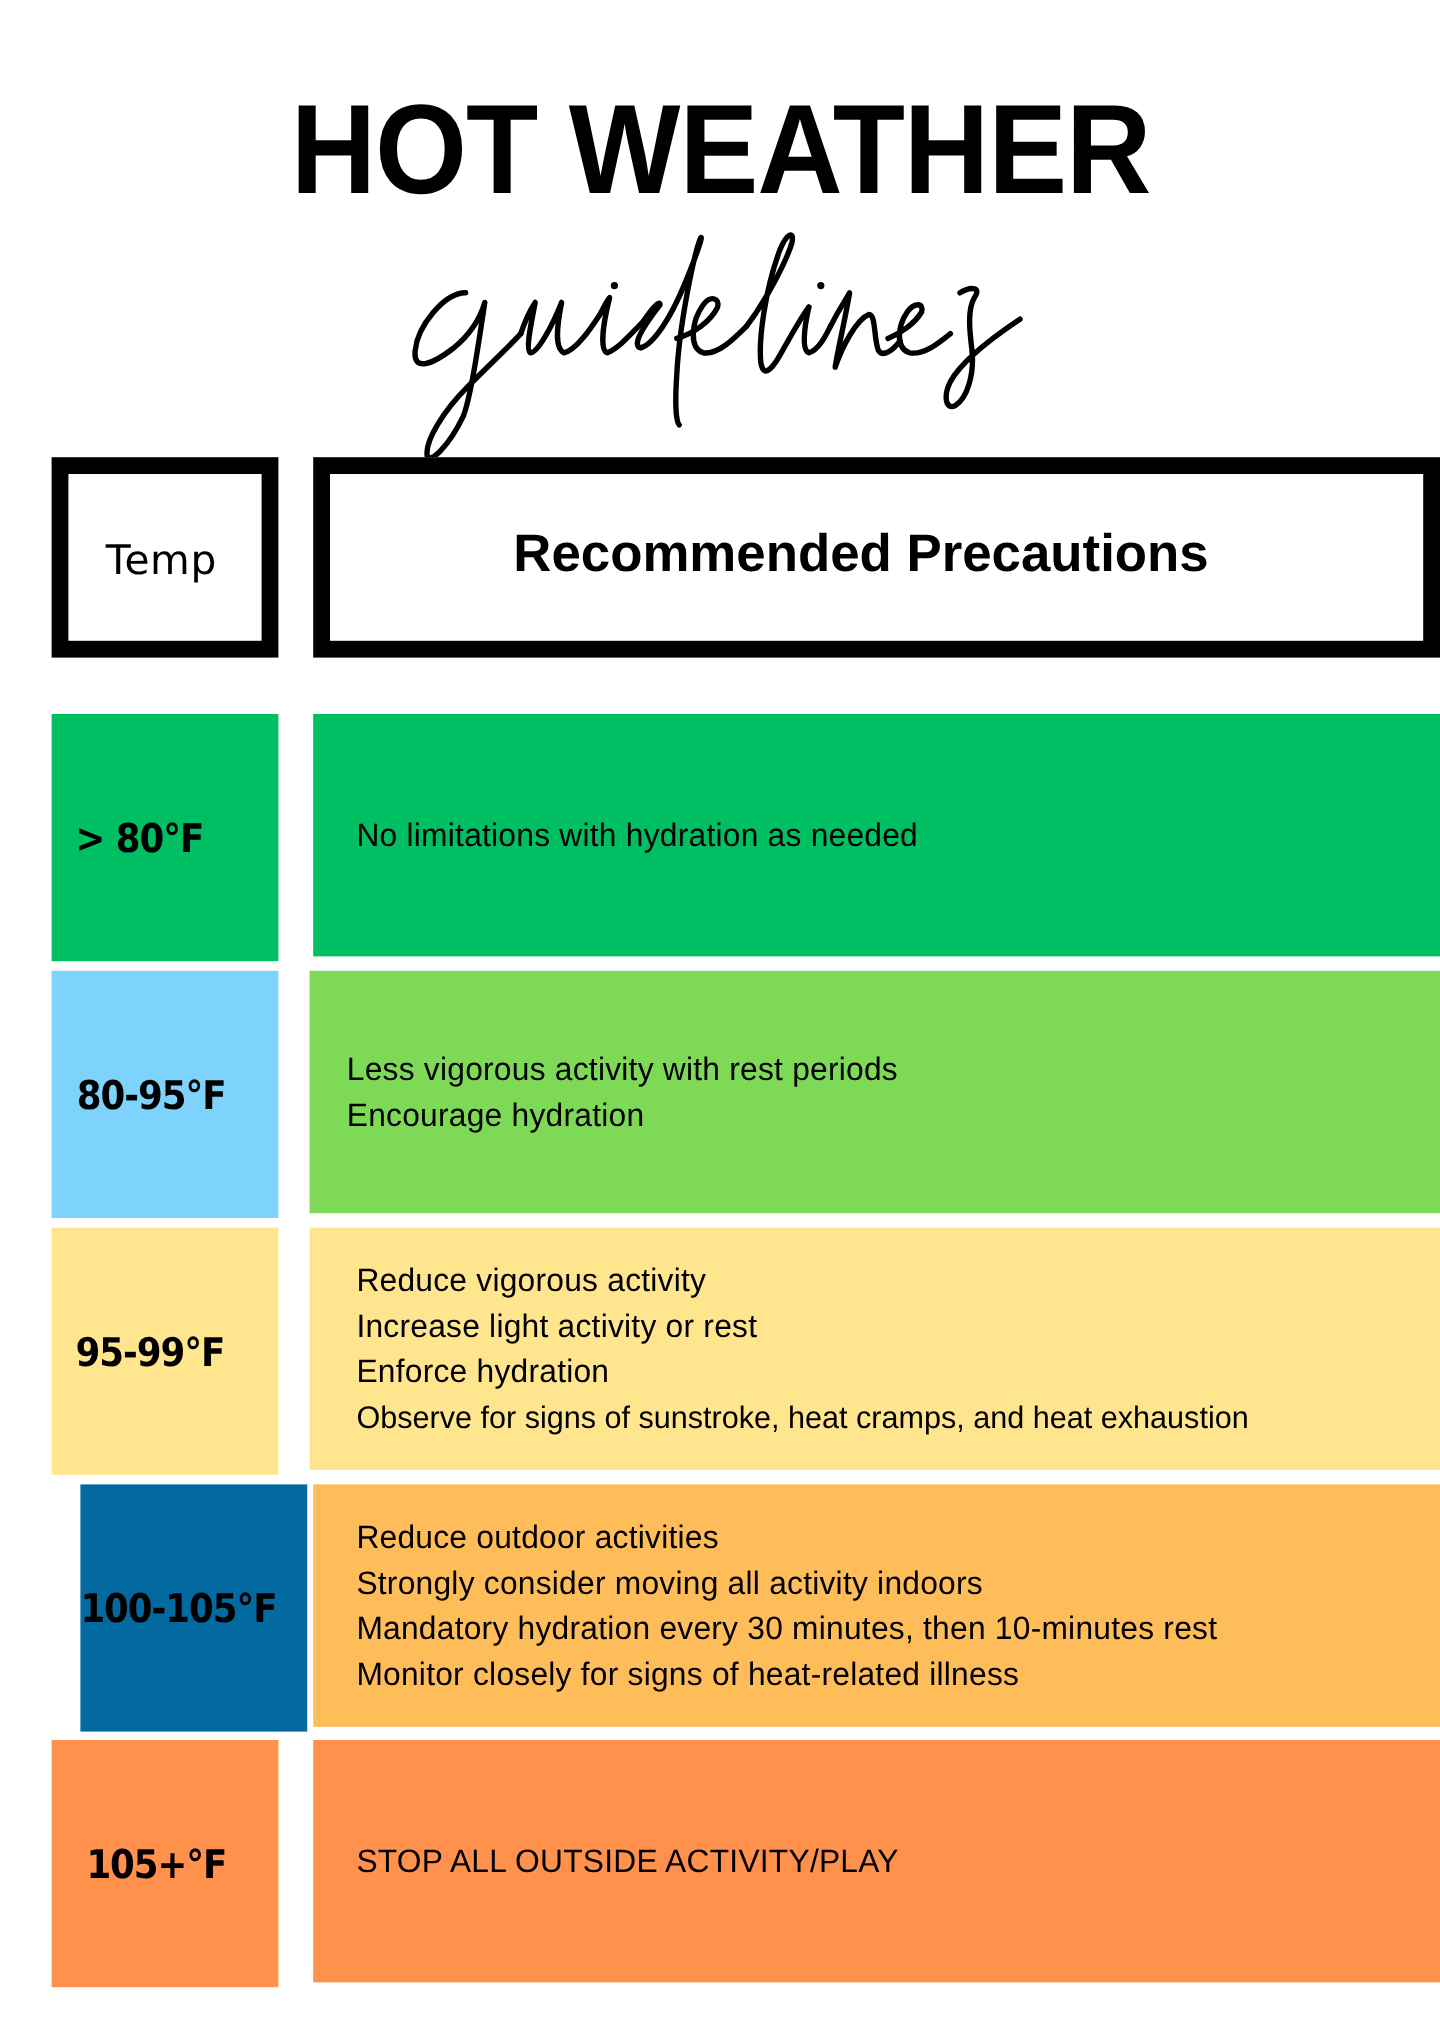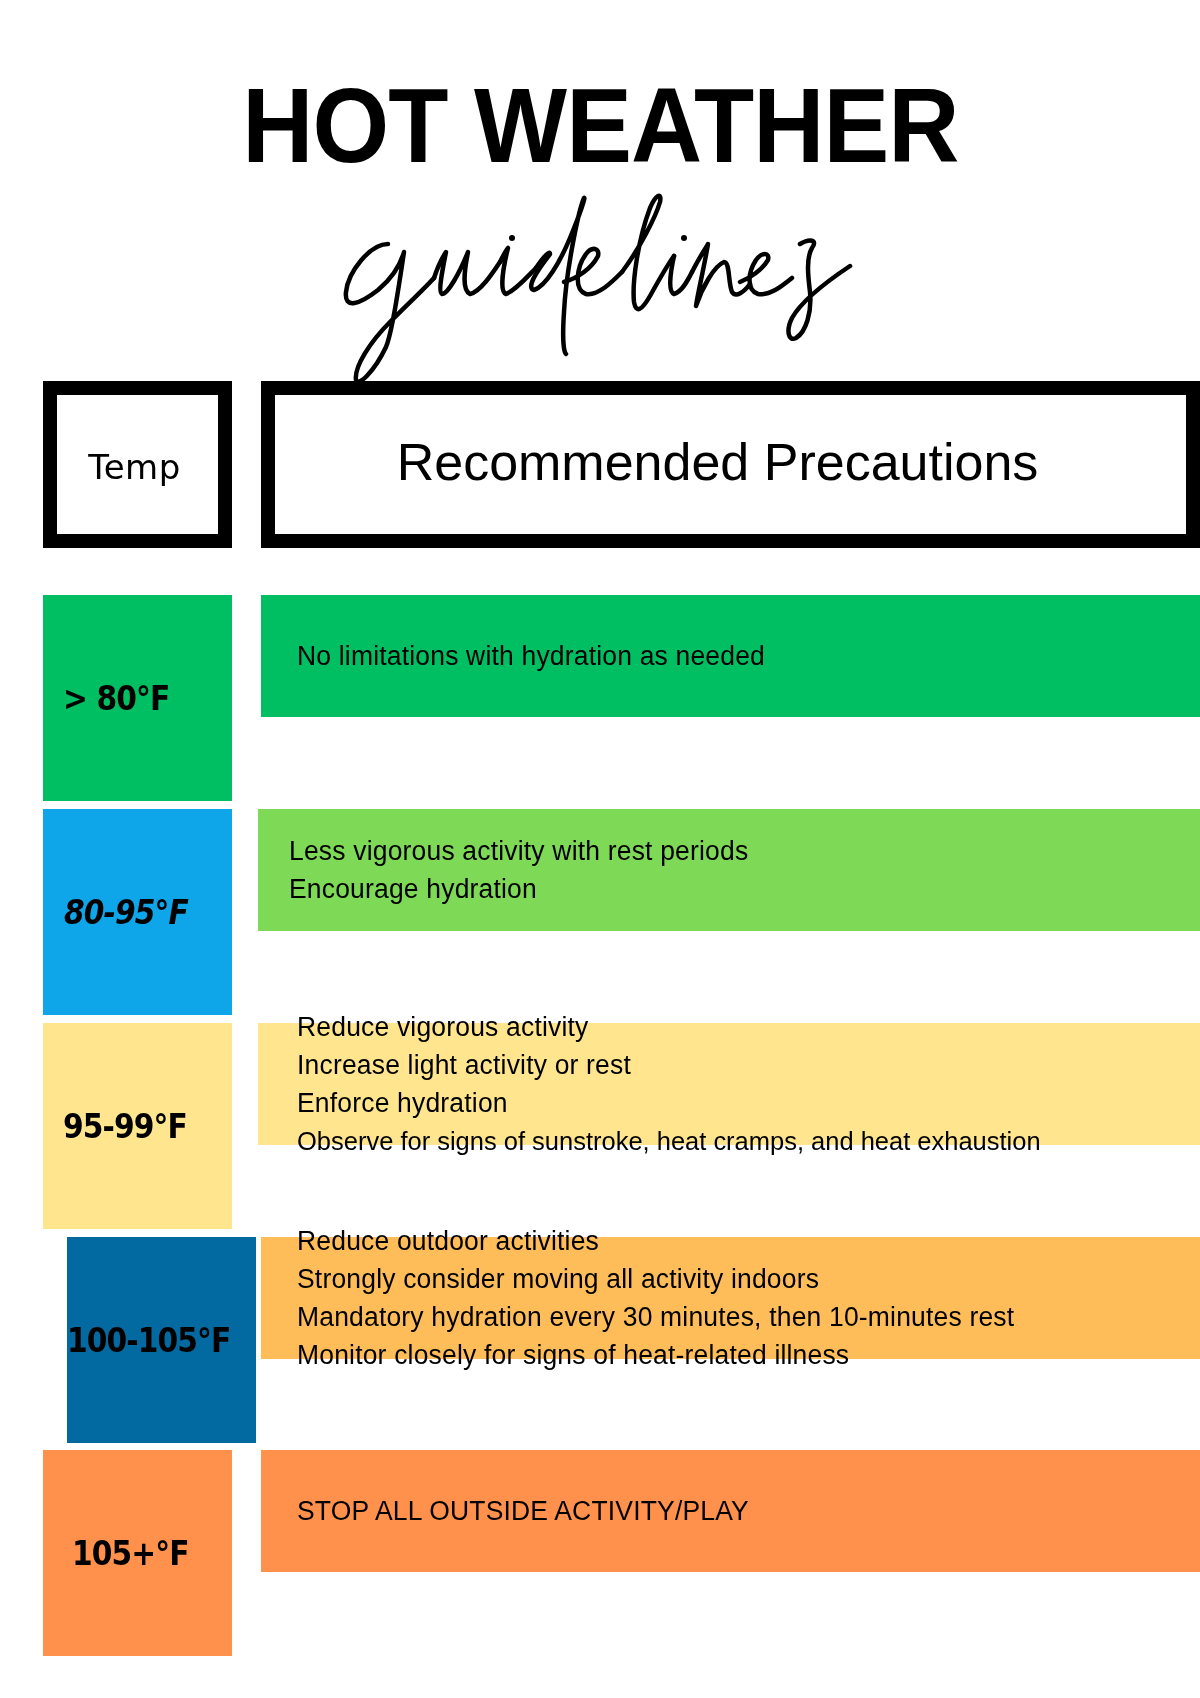--- a/index.html
+++ b/index.html
@@ -65,22 +65,22 @@
     .hdr-temp span {
       font-family: "DejaVu Sans", sans-serif;
       font-weight: 400;
       font-size: 34px;
       letter-spacing: 0.5px;
       margin-left: -6px;
       margin-top: 4px;
     }
     .hdr-prec span {
       font-family: "Liberation Sans", sans-serif;
-      font-weight: 400;
-      font-size: 52px;
+      font-weight: 700;
+      font-size: 44px;
       margin-left: -26px;
       margin-top: -6px;
     }
 
     .row-cell {
       position: absolute;
       box-sizing: border-box;
       display: flex;
       align-items: center;
     }
@@ -94,21 +94,21 @@
       font-weight: 700;
       font-size: 33px;
       letter-spacing: -1px;
       transform: scaleX(0.9);
       transform-origin: left center;
       white-space: nowrap;
     }
     .prec-cell {
       width: auto;
       right: 0;
-      height: 122px;
+      height: 202px;
       padding-left: 36px;
       flex-direction: column;
       justify-content: center;
       align-items: flex-start;
     }
     .prec-cell .line {
       font-family: "Liberation Sans", sans-serif;
       font-weight: 400;
       font-size: 27px;
       line-height: 38px;
@@ -160,21 +160,21 @@
   <span>Recommended Precautions</span>
 </div>
 
 <div class="row-cell temp-cell" style="top:595px; background:#00BF63; padding-left:20px;">
   <span>&gt; 80°F</span>
 </div>
 <div class="row-cell prec-cell" style="top:595px; left:261px; background:#00BF63;">
   <div class="line">No limitations with hydration as needed</div>
 </div>
 
-<div class="row-cell temp-cell" style="top:809px; background:#0ea5e9; padding-left:21px;font-style:italic;">
+<div class="row-cell temp-cell" style="top:809px; background:#7dd3fc; padding-left:21px;">
   <span>80-95°F</span>
 </div>
 <div class="row-cell prec-cell" style="top:809px; left:258px; background:#7ED957; padding-left:31px;">
   <div class="line">Less vigorous activity with rest periods</div>
   <div class="line">Encourage hydration</div>
 </div>
 
 <div class="row-cell temp-cell" style="top:1023px; background:#FFE58E; padding-left:20px;">
   <span>95-99°F</span>
 </div>

